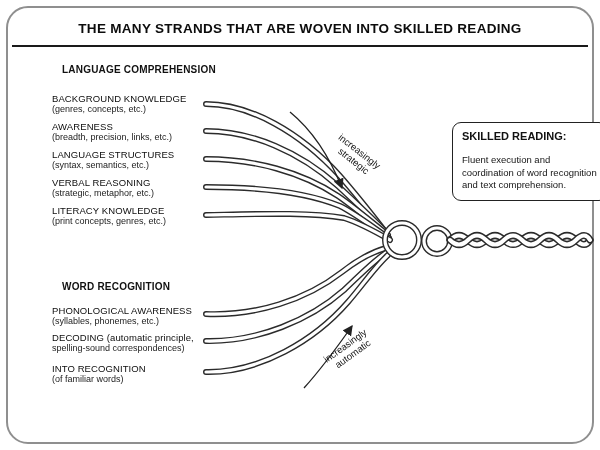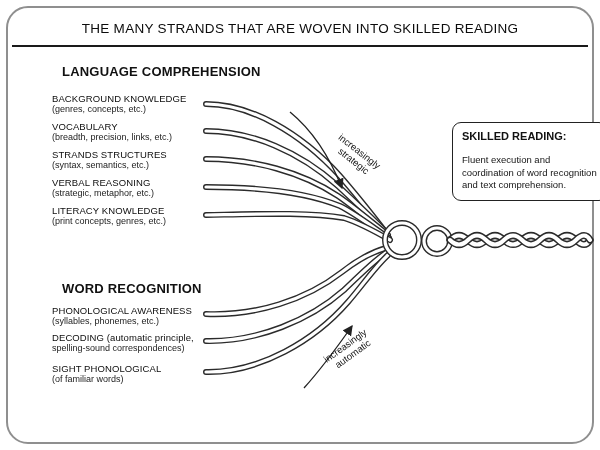--- a/index.html
+++ b/index.html
@@ -3,24 +3,24 @@
 <meta charset="utf-8">
 <style>
   html,body{margin:0;padding:0;background:#fff;}
   .frame{
     position:relative;width:600px;height:450px;overflow:hidden;
     font-family:"Liberation Sans",sans-serif;color:#111;background:#fff;
   }
   .outer-border{position:absolute;inset:6px;border:2px solid #8f8f8f;border-radius:22px;pointer-events:none;}
   .title{
     position:absolute;top:21px;left:0;right:0;text-align:center;
-    font-weight:normal;font-size:13.5px;letter-spacing:.3px;color:#0c0c0c;
+    font-weight:bold;font-size:13.5px;letter-spacing:.3px;color:#0c0c0c;
   }
   .title-rule{position:absolute;top:45px;left:12px;right:12px;border-top:2px solid #1a1a1a;}
-  .section-heading{position:absolute;left:62px;font-weight:bold;font-size:13px;letter-spacing:.2px;}
+  .section-heading{position:absolute;left:62px;font-weight:bold;font-size:10px;letter-spacing:.2px;}
   .item{position:absolute;left:52px;width:185px;}
   .item-label{font-size:9.5px;line-height:11px;letter-spacing:.1px;color:#0d0d0d;}
   .item-sub{font-size:9px;line-height:10.5px;color:#1c1c1c;}
   .result-box{
     position:absolute;left:452px;top:122px;width:136px;z-index:2;
     background:#fff;border:1.5px solid #222;border-radius:9px;padding:7px 9px 8px 9px;
   }
   .result-heading{font-size:11px;font-weight:bold;margin-bottom:12px;}
   .result-body{font-size:9.5px;line-height:1.32;color:#151515;}
   svg.rope{position:absolute;left:0;top:0;z-index:1;}
@@ -40,25 +40,25 @@
   <div class="title">THE MANY STRANDS THAT ARE WOVEN INTO SKILLED READING</div>
   <div class="title-rule"></div>
 
   <div class="section-heading" style="top:64px">LANGUAGE COMPREHENSION</div>
 
   <div class="item" style="top:93px">
     <div class="item-label">BACKGROUND KNOWLEDGE</div>
     <div class="item-sub">(genres, concepts, etc.)</div>
   </div>
   <div class="item" style="top:121px">
-    <div class="item-label">VOCABULARY</div>
+    <div class="item-label">AWARENESS</div>
     <div class="item-sub">(breadth, precision, links, etc.)</div>
   </div>
   <div class="item" style="top:149px">
-    <div class="item-label">STRANDS STRUCTURES</div>
+    <div class="item-label">LANGUAGE STRUCTURES</div>
     <div class="item-sub">(syntax, semantics, etc.)</div>
   </div>
   <div class="item" style="top:177px">
     <div class="item-label">VERBAL REASONING</div>
     <div class="item-sub">(strategic, metaphor, etc.)</div>
   </div>
   <div class="item" style="top:205px">
     <div class="item-label">LITERACY KNOWLEDGE</div>
     <div class="item-sub">(print concepts, genres, etc.)</div>
   </div>
@@ -67,21 +67,21 @@
 
   <div class="item" style="top:305px">
     <div class="item-label">PHONOLOGICAL AWARENESS</div>
     <div class="item-sub">(syllables, phonemes, etc.)</div>
   </div>
   <div class="item" style="top:332px">
     <div class="item-label">DECODING (automatic principle,</div>
     <div class="item-sub">spelling-sound correspondences)</div>
   </div>
   <div class="item" style="top:363px">
-    <div class="item-label">SIGHT PHONOLOGICAL</div>
+    <div class="item-label">INTO RECOGNITION</div>
     <div class="item-sub">(of familiar words)</div>
   </div>
 
   <div class="result-box">
     <div class="result-heading">SKILLED READING:</div>
     <div class="result-body">Fluent execution and coordination of word recognition and text comprehension.</div>
   </div>
 
   <svg class="rope" width="600" height="450" viewBox="0 0 600 450" aria-hidden="true">
     <defs>

